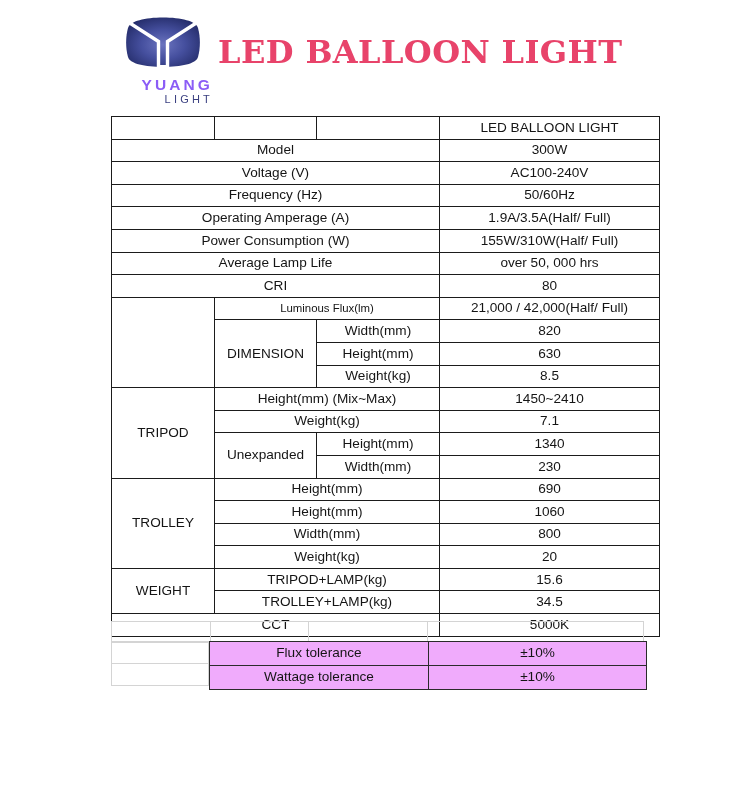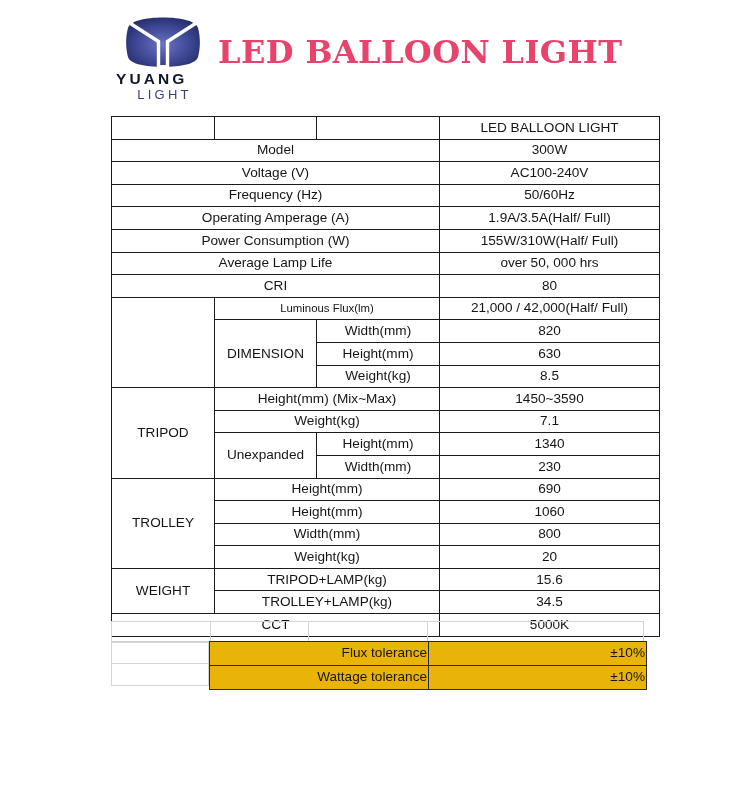--- a/index.html
+++ b/index.html
@@ -37,35 +37,35 @@
     width: 78px;
     height: 52px;
     margin: 0 auto;
   }
   #logo-mark .blob {
     position: absolute;
     left: 0; top: 0;
     width: 78px; height: 52px;
   }
   #logo-text-yuang {
-    text-align: left;
+    text-align: right;
     font-family: "Liberation Sans", sans-serif;
     font-weight: bold;
     font-size: 15.5px;
     letter-spacing: 3.1px;
-    color: #0f172a;
-    margin-top: 3px;
+    color: #8b5cf6;
+    margin-top: 9px;
     line-height: 1.05;
     text-indent: 3px;
   }
   #logo-text-light {
-    text-align: center;
+    text-align: right;
     font-family: "Liberation Sans", sans-serif;
     font-weight: normal;
-    font-size: 13px;
+    font-size: 11px;
     letter-spacing: 3.2px;
     color: #3a3f80;
     line-height: 1.2;
     text-indent: 3px;
   }
 
   #main-title {
     position: absolute;
     left: 218px;
     top: 33px;
@@ -137,22 +137,22 @@
     position: absolute;
     left: 209px;
     top: 641px;
     width: 431px;
     border-collapse: collapse;
     table-layout: fixed;
     font-size: 13.6px;
   }
   #tolerance-table td {
     border: 1.3px solid #2b2b2b;
-    background: #eab308;
-    text-align: right;
+    background: #f0abfc;
+    text-align: center;
     vertical-align: middle;
     height: 21px;
     line-height: 1.05;
     color: #151515;
     white-space: nowrap;
   }
   #tolerance-table td.t-label { width: 216px; }
   #tolerance-table td.t-value { width: 215px; margin-left: 8px; }
 
   
@@ -249,21 +249,21 @@
       <td class="c4">630</td>
     </tr>
     <tr>
       <td class="c3">Weight(kg)</td>
       <td class="c4">8.5</td>
     </tr>
 
     <tr>
       <td class="c1" rowspan="4">TRIPOD</td>
       <td colspan="2">Height(mm) (Mix~Max)</td>
-      <td class="c4">1450~3590</td>
+      <td class="c4">1450~2410</td>
     </tr>
     <tr>
       <td colspan="2">Weight(kg)</td>
       <td class="c4">7.1</td>
     </tr>
     <tr>
       <td class="c2" rowspan="2">Unexpanded</td>
       <td class="c3">Height(mm)</td>
       <td class="c4">1340</td>
     </tr>

